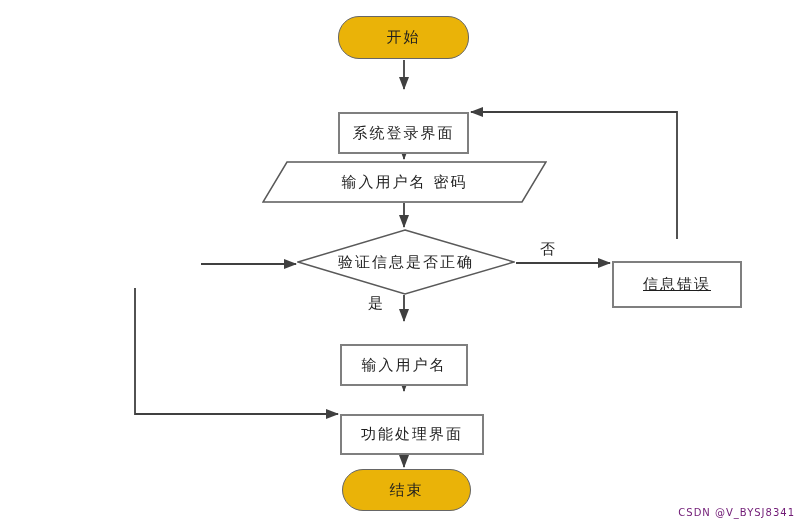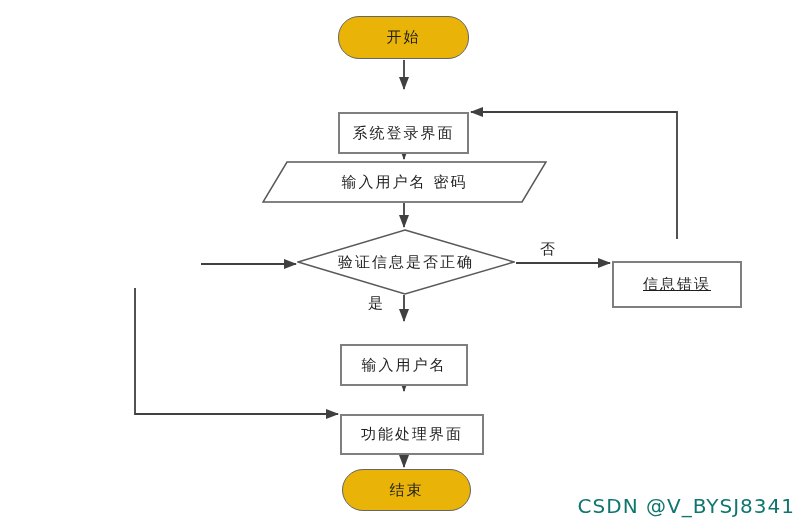--- a/index.html
+++ b/index.html
@@ -63,23 +63,23 @@
     color: #1f1f1f;
     background: #ffffff;
     padding: 0 2px;
     z-index: 3;
   }
 
   .watermark {
     position: absolute;
     right: 16px;
     bottom: 8px;
-    font-size: 20px;
+    font-size: 10px;
     letter-spacing: 1px;
-    color: #0f766e;
+    color: #701a75;
     z-index: 4;
   }
 </style>
 </head>
 <body>
 
 <div class="canvas">
 
   <svg class="connectors" viewBox="0 0 811 526" xmlns="http://www.w3.org/2000/svg">
     <defs>

